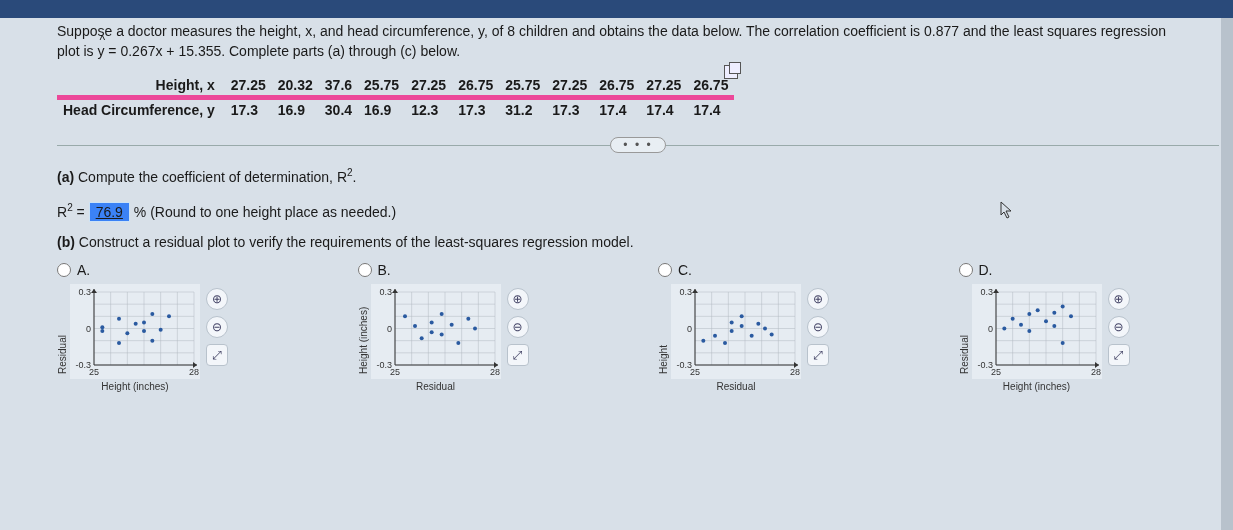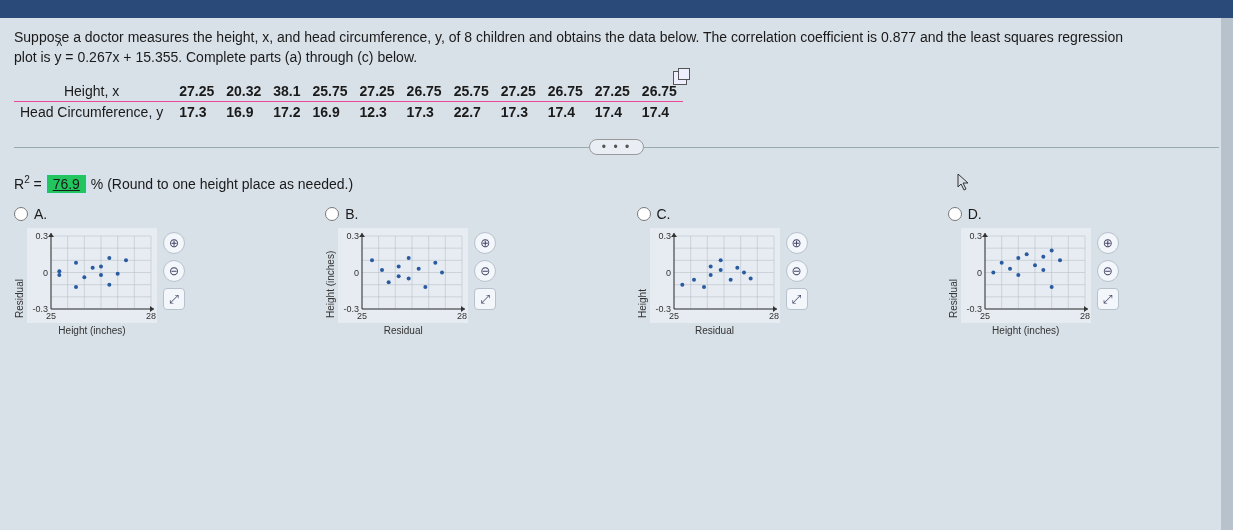--- a/index.html
+++ b/index.html
@@ -3,42 +3,42 @@
 <meta charset="utf-8">
 <style>
   * { box-sizing: border-box; margin: 0; padding: 0; }
   body {
     font-family: Arial, Helvetica, sans-serif;
     background: #d8e0e8;
     color: #1a1a1a;
     font-size: 14px;
   }
   .topbar { height: 18px; background: #2a4a7a; }
-  .content { padding: 10px 14px; }
+  .content { padding: 4px 14px; margin-left: 43px; }
   .prompt { line-height: 1.4; }
   .yhat { position: relative; display: inline-block; }
   .yhat::before { content: "^"; position: absolute; top: -10px; left: 2px; font-size: 12px; }
   .data-block { margin-top: 14px; display: inline-block; position: relative; }
   .data-table { border-collapse: collapse; }
   .data-table td { padding: 2px 6px; white-space: nowrap; font-weight: bold; }
-  .data-table .label { font-weight: normal; text-align: center; padding-right: 10px; }
-  .rowline { border-top: 1px solid #ec4899; }
+  .data-table .label { font-weight: bold; text-align: right; padding-right: 10px; }
+  .rowline { border-top: 5px solid #ec4899; }
   .copy-icon { display: inline-block; width: 14px; height: 14px; border: 1px solid #555; position: absolute; top: -10px; right: -4px; background: #eef; cursor: pointer; }
   .copy-icon::after { content: ""; position: absolute; width: 10px; height: 10px; border: 1px solid #555; top: -4px; left: 4px; background: #eef; }
   .divider-row { display: flex; align-items: center; margin: 14px 0; }
   .divider-row .hr { flex: 1; height: 1px; background: #9aa; }
   .more-pill {
     border: 1px solid #999; border-radius: 10px; padding: 0 12px;
     font-size: 12px; color: #555; background: #e8eef3; letter-spacing: 2px;
     cursor: pointer;
   }
   .qa { margin-top: 6px; }
   .qa p { margin-bottom: 12px; }
   .answer-box {
-    display: inline-block; background: #22c55e; padding: 1px 6px;
+    display: inline-block; background: #3b82f6; padding: 1px 6px;
     border: 1px solid #cde3f6;
     text-decoration: underline;
   }
   .cursor-icon { display:inline-block; width:16px; height:20px; margin-left:10px; }
   .choices { display: flex; gap: 40px; margin-top: 6px; }
   .choice { flex: 1; }
   .choice-head { display: flex; align-items: center; gap: 6px; margin-bottom: 6px; }
   .choice-head input[type=radio]{ width:14px; height:14px; }
   .plot-wrap { position: relative; display: flex; align-items: flex-start; }
   .ylabel {
@@ -74,60 +74,66 @@
   </div>
 
   <div class="data-block">
     <span class="copy-icon"></span>
     <table class="data-table">
       <tbody>
           <tr>
         <td class="label">Height, x</td>
         <td>27.25</td>
         <td>20.32</td>
-        <td>38.1</td>
+        <td>37.6</td>
         <td>25.75</td>
         <td>27.25</td>
         <td>26.75</td>
         <td>25.75</td>
         <td>27.25</td>
         <td>26.75</td>
         <td>27.25</td>
         <td>26.75</td>
       </tr>
       <tr class="rowline">
         <td class="label">Head Circumference, y</td>
         <td>17.3</td>
         <td>16.9</td>
-        <td>17.2</td>
+        <td>30.4</td>
         <td>16.9</td>
         <td>12.3</td>
         <td>17.3</td>
-        <td>22.7</td>
+        <td>31.2</td>
         <td>17.3</td>
         <td>17.4</td>
         <td>17.4</td>
         <td>17.4</td>
       </tr>
     </tbody>
       </table>
   </div>
 
   <div class="divider-row">
     <div class="hr"></div>
     <div class="more-pill">• • •</div>
     <div class="hr"></div>
   </div>
 
   <div class="qa">
     <p>
+      <b>(a) </b><span>Compute the coefficient of determination, R</span><span class="sup">2</span><span>.</span>
+    </p>
+    <p>
       <span>R</span><span class="sup">2</span><span> = </span><span class="answer-box">76.9</span><span> % (Round to one height place as needed.)</span>
       <svg class="cursor-icon" viewBox="0 0 16 20" style="position:relative; left:590px; top:4px;">
           <path d="M1 1 L1 14 L4 11 L7 17 L9 16 L6 10 L11 10 Z" fill="none" stroke="#333" stroke-width="1"></path>
         </svg>
+    </p>
+    <p>
+      <b>(b) </b><span>Construct a residual plot to verify the requirements of the least-squares regression model.</span>
     </p>
   </div>
 
   <div class="choices">
 
     <div class="choice">
       <div class="choice-head">
         <input type="radio" name="ans" style="">
         <span>A.</span>
       </div>

